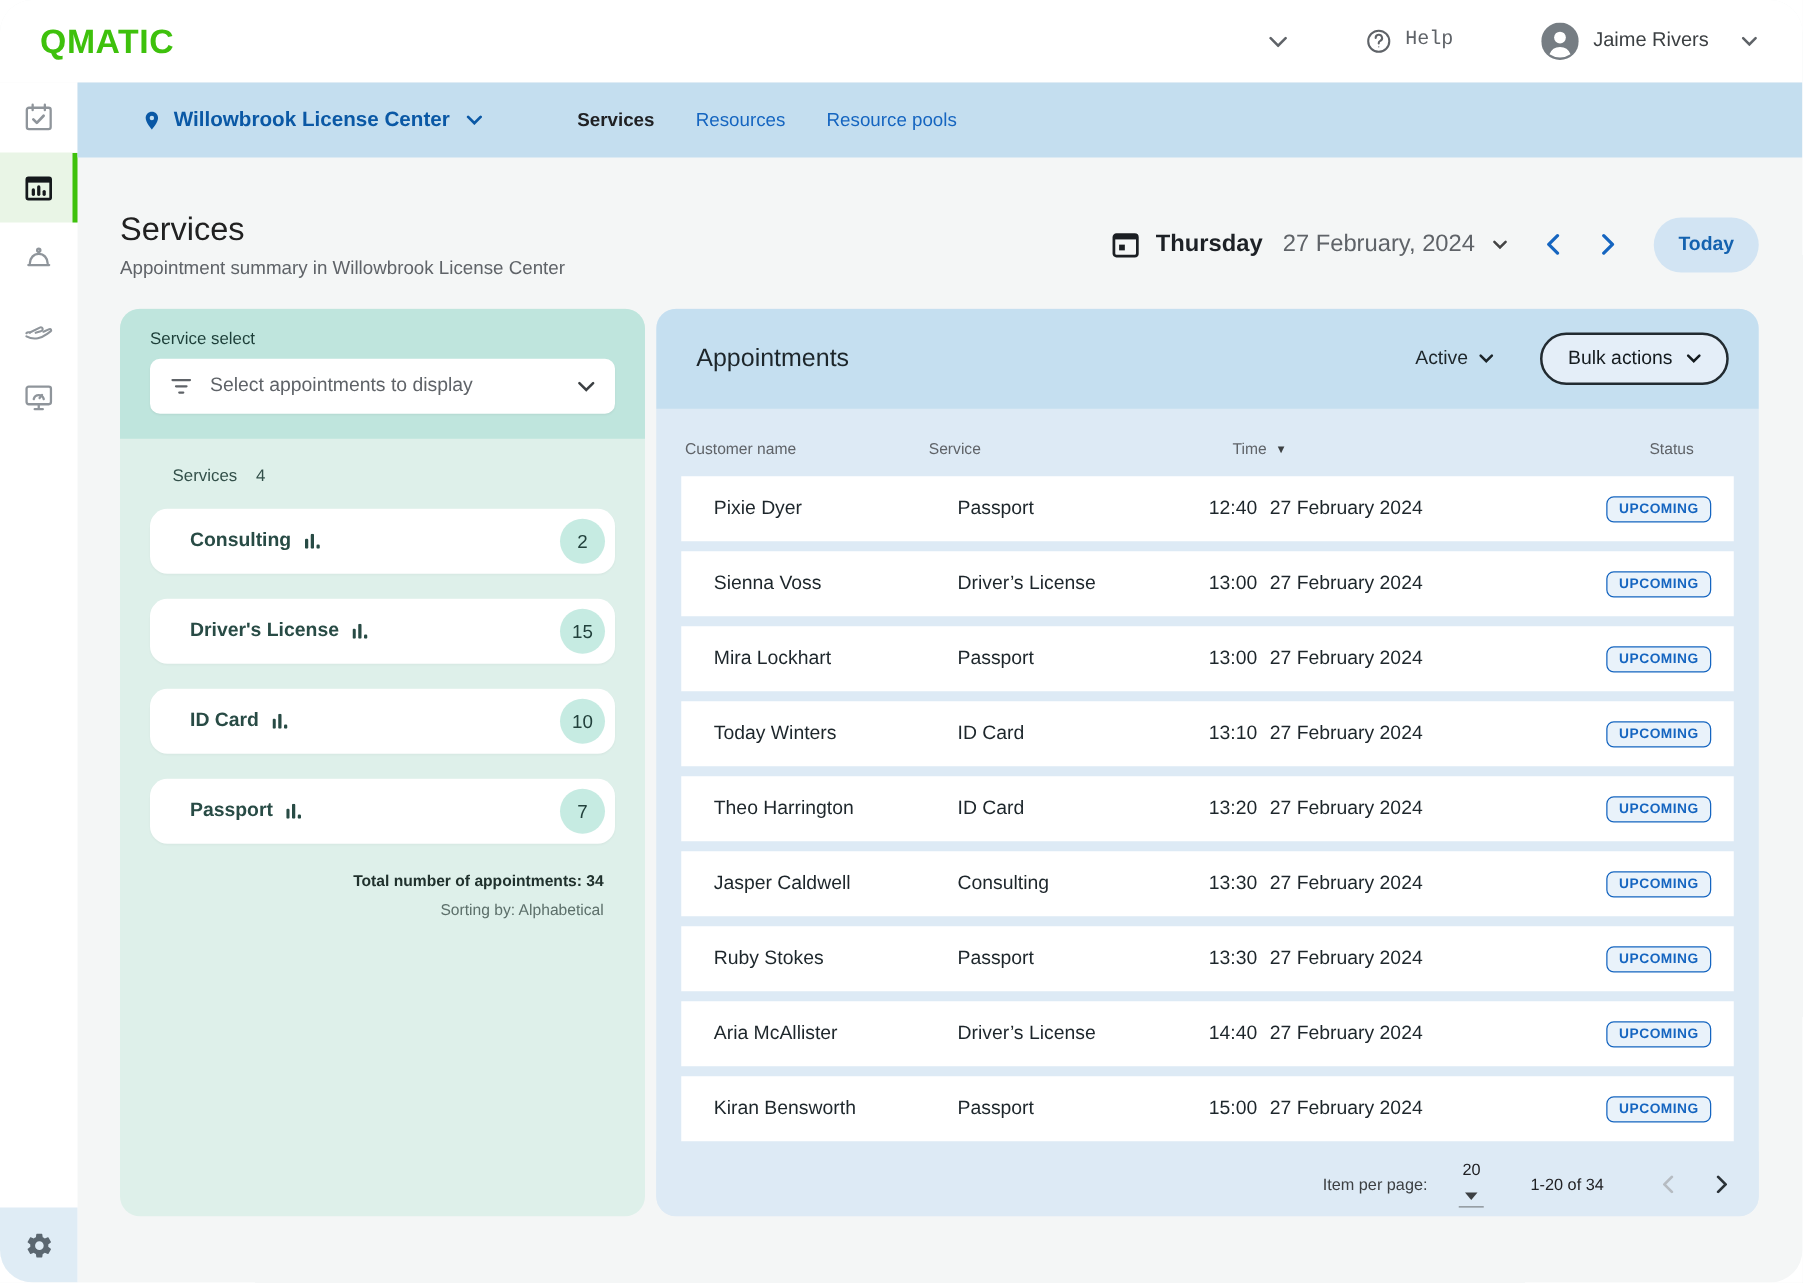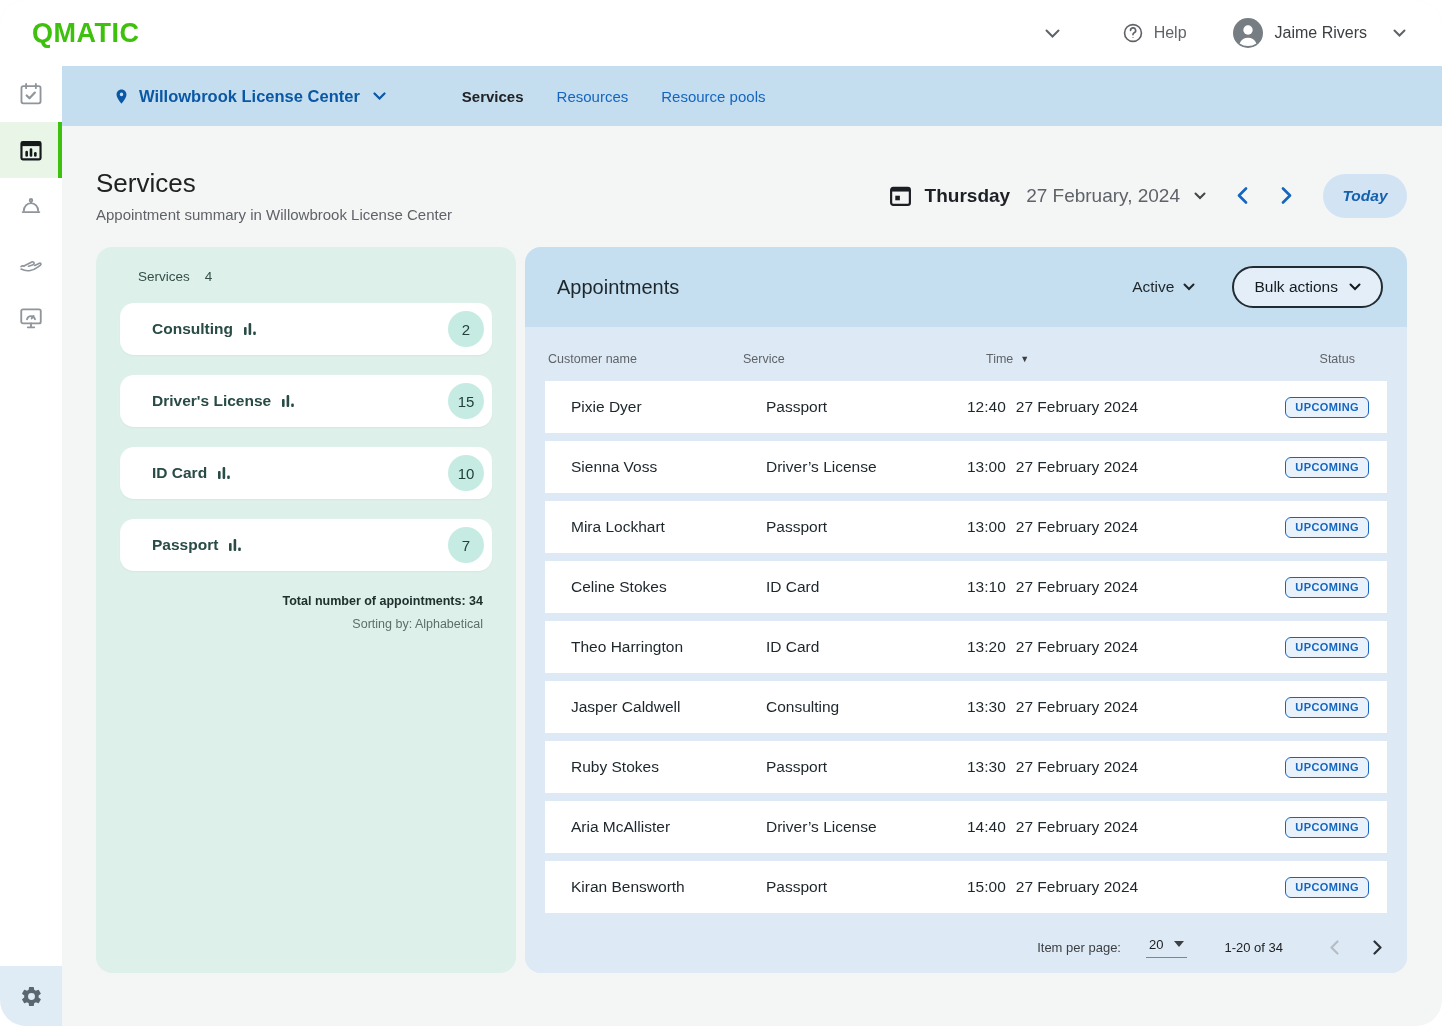--- a/index.html
+++ b/index.html
@@ -6,21 +6,21 @@
   html,body { background:#ffffff; font-family:"Liberation Sans", sans-serif; }
   .app { width:1442px; height:1026px; border-radius:26px; overflow:hidden;
          background:#f4f6f6; position:relative; }
 
   
   .topbar { height:66px; background:#fff; display:flex; align-items:center;
             justify-content:space-between; padding:0 36px 0 32px; }
   .logo { font-size:27px; font-weight:800; letter-spacing:.5px; color:#3ec10c; }
   .topbar-right { display:flex; align-items:center; color:#5f6368; font-size:16px; }
   .tb-chevron { margin-right:62px; color:#5f6368; }
-  .help { display:flex; align-items:center; gap:10px; margin-right:46px; cursor:pointer; }
+  .help { display:flex; align-items:flex-start; gap:10px; margin-right:70px; cursor:pointer;font-family:Liberation Mono, monospace; }
   .user { display:flex; align-items:center; gap:12px; cursor:pointer; color:#3c4043; }
   .user .chev { margin-left:14px; color:#5f6368; }
 
   
   .main-row { display:flex; height:960px; }
   .sidebar { width:62px; background:#fff; display:flex; flex-direction:column; align-items:stretch; }
   .sb-item { height:56px; display:flex; align-items:center; justify-content:center; cursor:pointer; }
   .sb-item.active { background:#e9f5e6; box-shadow:inset -4px 0 0 #3ec10c; }
   .sb-spacer { flex:1; }
   .sb-bottom { height:60px; background:#dfecf5; display:flex; align-items:center; justify-content:center; cursor:pointer; }
@@ -44,21 +44,21 @@
 
   .date-nav { display:flex; align-items:center; }
   .dn-weekday { font-size:19px; color:#1d2126; font-weight:600; margin:0 0 0 12px; }
   .dn-date { font-size:19px; color:#5f6368; margin-left:16px; }
   .dn-caret { margin-left:14px; color:#444; cursor:pointer; }
   .dn-arrow { cursor:pointer; padding:6px; }
   .dn-arrow.prev { margin-left:25px; }
   .dn-arrow.next { margin-left:21px; }
   .today-btn { margin-left:25px; width:84px; height:44px; border:none; border-radius:22px;
                background:#d2e4f3; color:#1462af; font-size:15.5px; font-weight:600;
-               font-family:inherit; cursor:pointer;font-style:italic; }
+               font-family:inherit; cursor:pointer; }
 
   .panels { display:flex; gap:9px; margin-top:24px; }
 
   
   .sp { width:420px; height:726px; border-radius:16px; overflow:hidden; background:#def0ea; flex:0 0 auto; }
   .sp-head { background:#bfe5dd; padding:16px 24px 20px; }
   .sp-label { font-size:13.5px; color:#1d3f39; margin-bottom:9px; }
   .sp-select { height:44px; background:#fff; border-radius:8px; display:flex; align-items:center;
                padding:0 16px; gap:14px; cursor:pointer; box-shadow:0 1px 2px rgba(0,0,0,.06); }
   .sp-select .ph { color:#5f6368; font-size:15.5px; flex:1; }
@@ -100,21 +100,21 @@
   .cell-status { justify-self:end; }
   .badge { display:inline-block; border:1.5px solid #1565c0; color:#1565c0; background:#e9f2fa;
            font-size:11px; font-weight:700; letter-spacing:.4px; padding:3.5px 9px;
            border-radius:6px; }
 
   .ap-foot { position:absolute; left:0; right:0; bottom:0; height:52px; background:#ddeaf5;
              display:flex; align-items:center; justify-content:flex-end; padding-right:20px;
              font-size:13px; color:#202124; }
   .ppp-label { margin-right:25px; color:#3c4043; }
   .ppp-select { display:inline-flex; align-items:center; gap:11px; border-bottom:1px solid #80868b;
-                padding:0 3px 5px; cursor:pointer; }
+                padding:0 3px 5px; cursor:pointer;flex-direction:column; }
   .ppp-caret { width:0; height:0; border-left:5px solid transparent; border-right:5px solid transparent;
                border-top:6px solid #3c4043; }
   .pg-range { margin:0 42px 0 37px; color:#202124; }
   .pg-btn { background:none; border:none; padding:4px; cursor:pointer; }
   .pg-btn.prev { margin-right:26px; }
   svg { display:block; }
 </style>
 </head>
 <body>
 
@@ -274,20 +274,36 @@
                   <path d="M2 1.5l7 7-7 7"></path>
                 </svg>
             </span>
             <button class="today-btn">Today</button>
           </div>
         </div>
 
         <div class="panels">
 
           <section class="sp">
+            <div class="sp-head">
+              <div class="sp-label">Service select</div>
+              <div class="sp-select">
+                <span>
+                  <svg width="18" height="14" viewBox="0 0 18 14" stroke="#5f6368" stroke-width="1.8" stroke-linecap="round" fill="none">
+                      <path d="M2 2h14M4.8 7h8.4M7.4 12h3.2"></path>
+                    </svg>
+                </span>
+                <span class="ph">Select appointments to display</span>
+                <span>
+                  <svg width="14" height="9" viewBox="0 0 14 9" fill="none" stroke="#3c4043" stroke-width="2" stroke-linecap="round">
+                      <path d="M1.5 1.5l5.5 5.5 5.5-5.5"></path>
+                    </svg>
+                </span>
+              </div>
+            </div>
             <div class="sp-body">
               <div class="sp-listhead">
                 <span>Services</span>
                 <span>4</span>
               </div>
 
               <div>
 
                   <div class="svc-card">
                     <span class="svc-name">Consulting</span>
@@ -404,21 +420,21 @@
                   <span class="cell-time">
                     <span>13:00</span>
                     <span>27 February 2024</span>
                   </span>
                   <span class="cell-status">
                     <span class="badge">UPCOMING</span>
                   </span>
                 </div>
 
                 <div class="row-card">
-                  <span>Celine Stokes</span>
+                  <span>Today Winters</span>
                   <span>ID Card</span>
                   <span class="cell-time">
                     <span>13:10</span>
                     <span>27 February 2024</span>
                   </span>
                   <span class="cell-status">
                     <span class="badge">UPCOMING</span>
                   </span>
                 </div>
 

